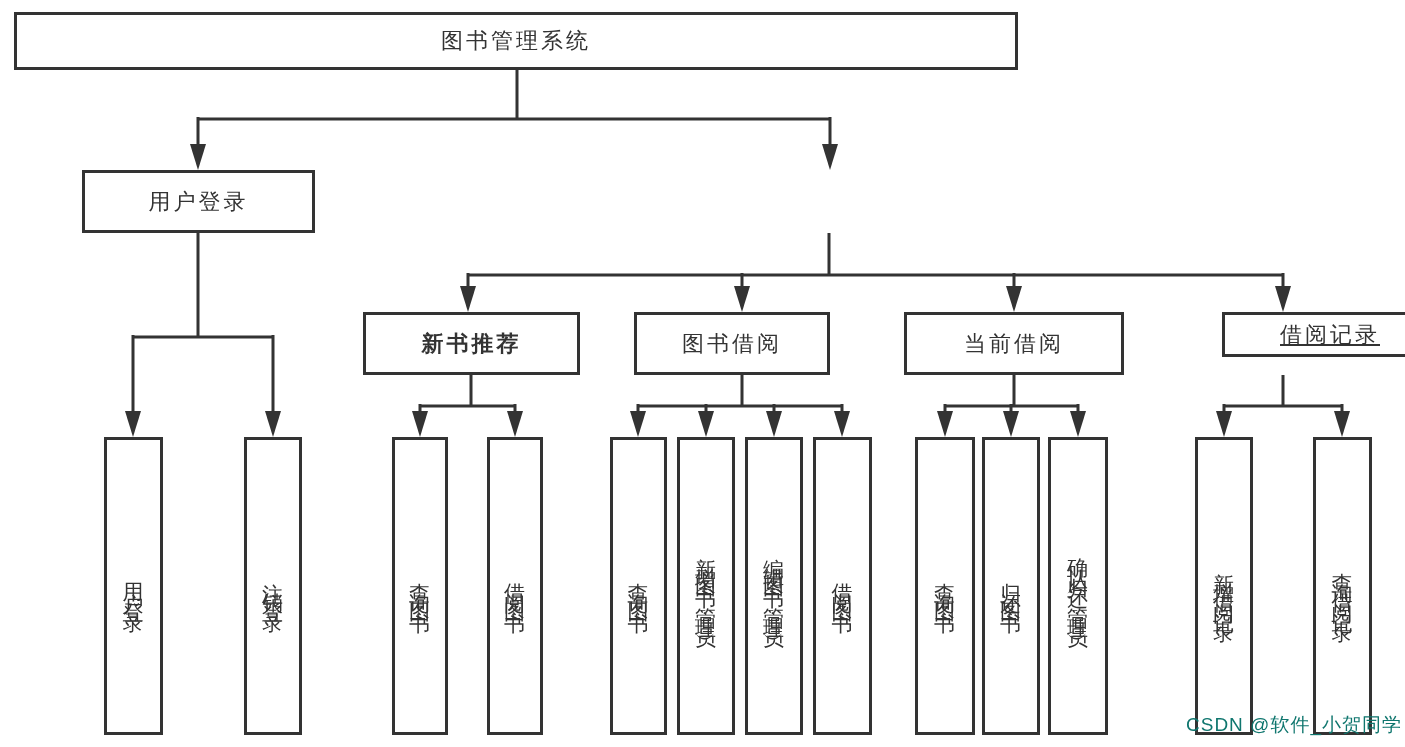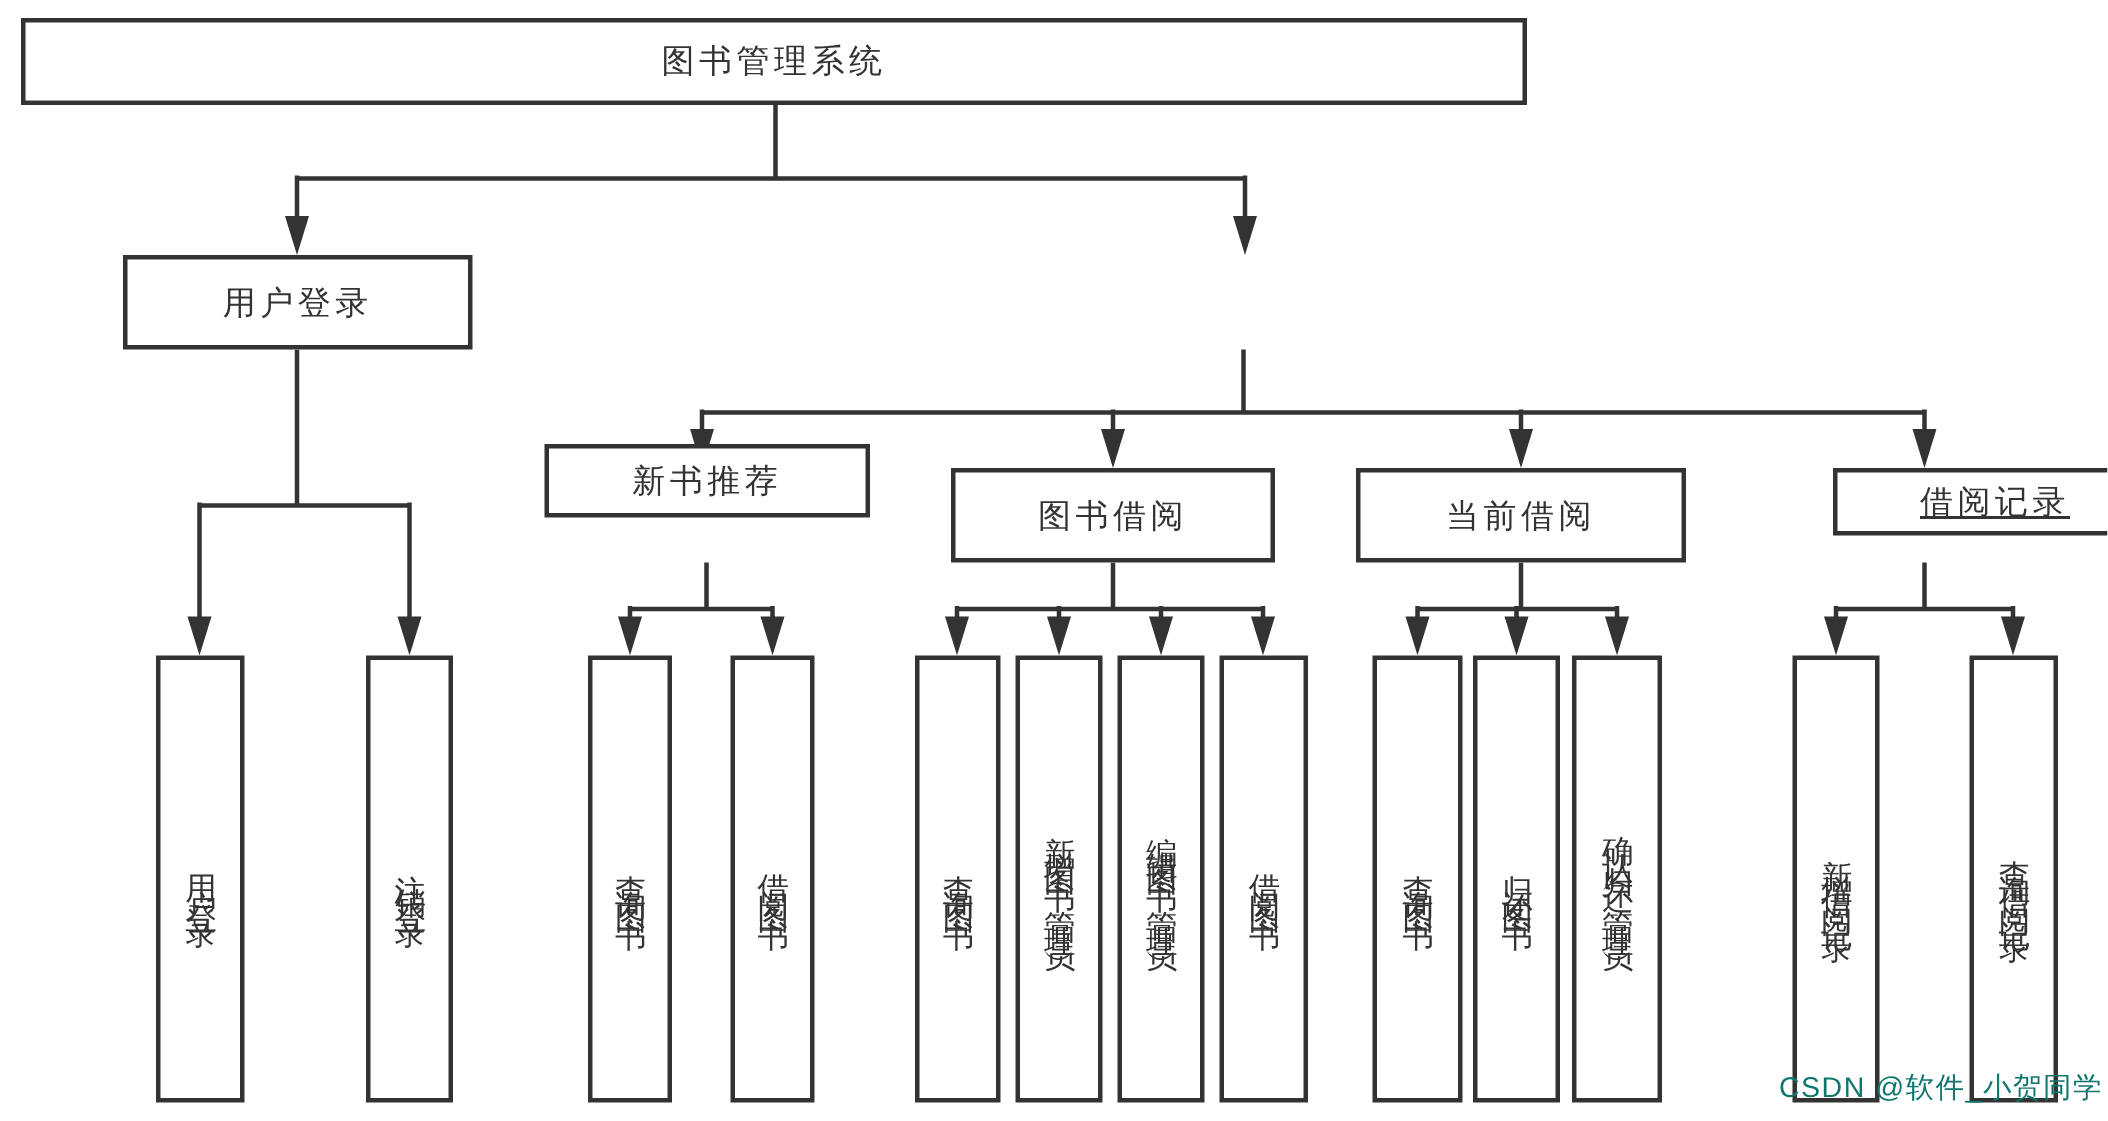--- a/index.html
+++ b/index.html
@@ -118,22 +118,22 @@
       <path d="M1283 375 V406 M1223 406 H1343 M1224 404 V414 M1342 404 V414"></path>
       <polygon points="1216,411 1232,411 1224,437"></polygon>
       <polygon points="1334,411 1350,411 1342,437"></polygon>
     </g>
   </svg>
 
   <div class="box hbox" style="left:14px; top:12px; width:1004px; height:58px;">图书管理系统</div>
 
   <div class="box hbox" style="left:82px; top:170px; width:233px; height:63px;">用户登录</div>
 
-  <div class="box hbox" style="left:363px; top:296px; width:217px; height:49px;">新书推荐</div>
-  <div class="box hbox" style="left:634px; top:312px; width:216px; height:63px;">图书借阅</div>
+  <div class="box hbox" style="left:363px; top:312px; width:217px; height:63px;font-weight:bold;">新书推荐</div>
+  <div class="box hbox" style="left:634px; top:312px; width:196px; height:63px;">图书借阅</div>
   <div class="box hbox" style="left:904px; top:312px; width:220px; height:63px;font-family:Liberation Mono, monospace;">当前借阅</div>
   <div class="box hbox" style="left:1222px; top:312px; width:216px; height:45px;text-decoration:underline;">借阅记录</div>
 
   <div class="box vbox" style="left:104px; top:437px; width:59px; height:298px;">用户登录</div>
   <div class="box vbox" style="left:244px; top:437px; width:58px; height:298px;">注销登录</div>
 
   <div class="box vbox" style="left:392px; top:437px; width:56px; height:298px;">查询图书</div>
   <div class="box vbox" style="left:487px; top:437px; width:56px; height:298px;">借阅图书</div>
 
   <div class="box vbox" style="left:610px; top:437px; width:57px; height:298px;">查询图书</div>

